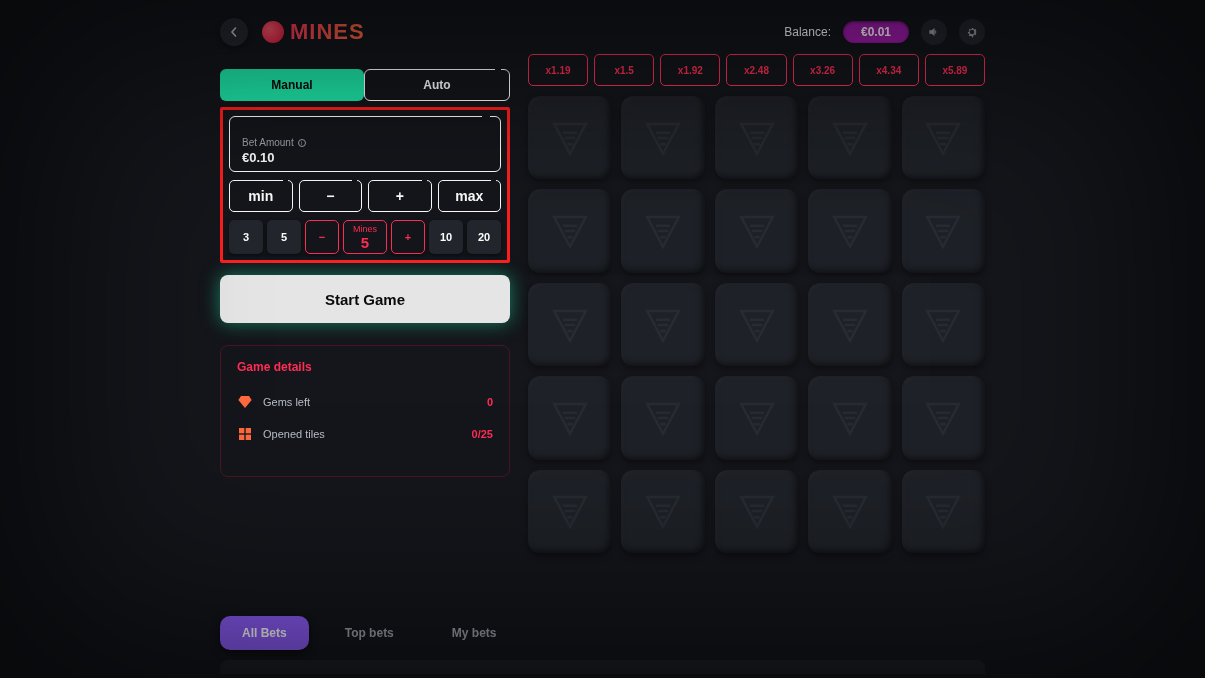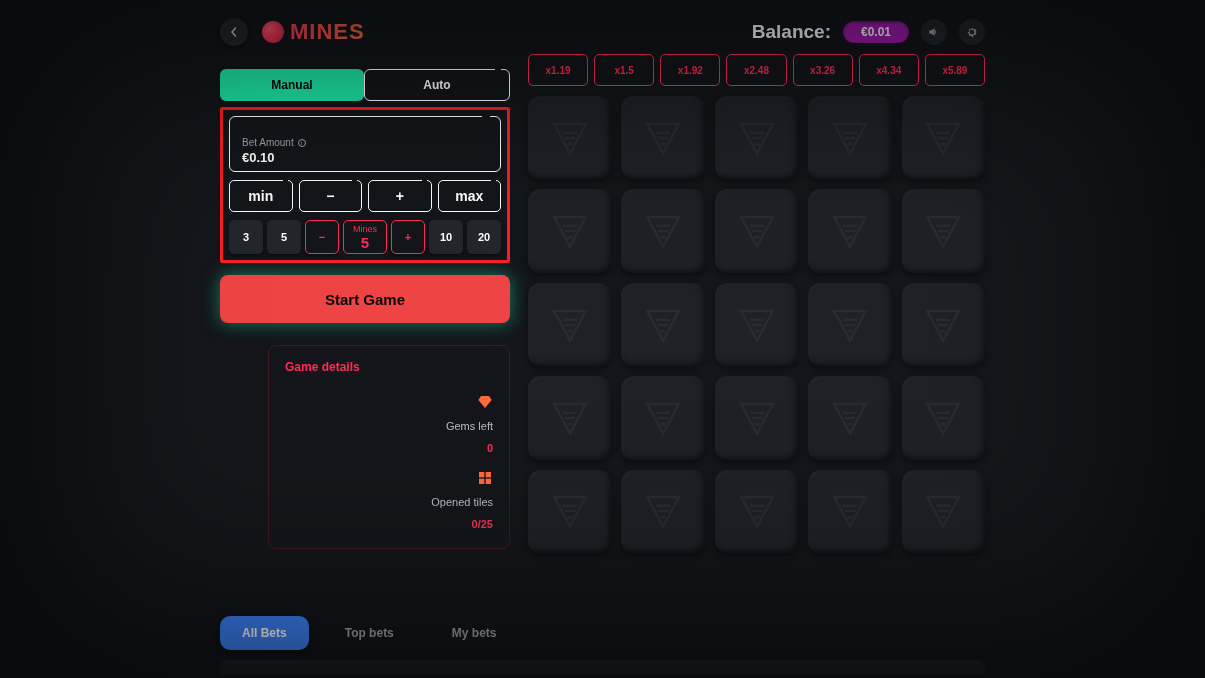--- a/index.html
+++ b/index.html
@@ -5,21 +5,21 @@
 * { margin:0; padding:0; box-sizing:border-box; font-family:Arial,sans-serif; }
 body { background:#14161b; color:#fff; width:1205px; height:678px; overflow:hidden; position:relative; }
 .vignette { position:absolute; inset:0; box-shadow:inset 0 0 180px 60px rgba(0,0,0,.6); pointer-events:none; }
 .header { display:flex; align-items:center; padding:18px 220px 8px 220px; }
 .back-btn { width:28px; height:28px; border-radius:50%; background:#25282f; display:flex; align-items:center; justify-content:center; cursor:pointer; box-shadow:0 2px 6px rgba(0,0,0,.4); }
 .back-btn svg { width:10px; height:10px; }
 .logo { display:flex; align-items:center; margin-left:14px; gap:6px; }
 .logo-icon { width:22px; height:22px; border-radius:50%; background:radial-gradient(circle at 35% 35%,#ff5a6e,#d9133a); }
 .logo-text { font-size:22px; font-weight:800; letter-spacing:1px; background:linear-gradient(90deg,#ff3d5a,#ff6a3d); -webkit-background-clip:text; -webkit-text-fill-color:transparent; }
 .header-right { margin-left:auto; display:flex; align-items:center; gap:12px; }
-.balance-label { font-size:19px; font-weight:700; color:#fff;margin-left:32px; }
+.balance-label { font-size:12px; font-weight:400; color:#fff;margin-left:32px; }
 .balance-pill { background:#a21caf; border-radius:14px; padding:4px 18px; font-size:12px; font-weight:700; box-shadow:inset 0 1px 3px rgba(0,0,0,.5); }
 .icon-btn { width:26px; height:26px; border-radius:50%; background:#23262d; display:flex; align-items:center; justify-content:center; cursor:pointer; }
 .icon-btn svg { width:14px; height:14px; fill:#9ea2ab; }
 .main { display:flex; padding:0 220px; gap:18px; }
 .left-col { width:290px; flex:none; }
 .tabs { display:flex; gap:0; margin-bottom:6px; }
 .tab { flex:1; height:32px; display:flex; align-items:center; justify-content:center; font-size:12px; font-weight:700; cursor:pointer; border-radius:6px;margin-top:15px; }
 .tab.active { background:#1ee8aa; color:#0a0a0a; }
 .tab.inactive { border:1.5px solid #fff; background:transparent; color:#fff; position:relative; }
 .tab.inactive::before { content:''; position:absolute; top:-1px; right:8px; width:6px; height:1.5px; background:#14161b; }
@@ -31,35 +31,35 @@
 .bet-value { font-size:13px; font-weight:700; margin-top:2px; }
 .bet-btns { display:flex; gap:6px; margin-bottom:8px; }
 .bet-btn { flex:1; height:32px; border:1.5px solid #fff; border-radius:5px; background:transparent; color:#fff; font-size:14px; font-weight:700; cursor:pointer; position:relative; }
 .bet-btn::after { content:''; position:absolute; top:-1.5px; right:4px; width:5px; height:1.5px; background:#14161b; }
 .mines-row { display:flex; gap:4px; align-items:stretch; }
 .mine-chip { width:34px; height:34px; background:#23262d; border-radius:5px; display:flex; align-items:center; justify-content:center; font-size:11px; font-weight:700; color:#fff; cursor:pointer; box-shadow:0 2px 4px rgba(0,0,0,.4); }
 .mine-chip.red { border:1px solid #ff2d55; color:#ff2d55; background:transparent; }
 .mine-center { flex:1; border:1px solid #ff2d55; border-radius:5px; display:flex; flex-direction:column; align-items:center; justify-content:center; }
 .mine-center .lbl { font-size:9px; color:#ff2d55; }
 .mine-center .val { font-size:15px; font-weight:800; color:#ff2d55; }
-.start-btn { width:100%; height:48px; margin-top:12px; background:#ef4444; border:none; border-radius:8px; font-size:15px; font-weight:800; color:#0a0a0a; cursor:pointer; box-shadow:0 0 18px rgba(30,232,170,.5); }
-.details { margin-top:22px; border:1px solid #4a1522; border-radius:8px; padding:14px 16px 10px;margin-left:48px; }
+.start-btn { width:100%; height:48px; margin-top:12px; background:#e5e5e5; border:none; border-radius:8px; font-size:15px; font-weight:800; color:#0a0a0a; cursor:pointer; box-shadow:0 0 18px rgba(30,232,170,.5); }
+.details { margin-top:22px; border:1px solid #4a1522; border-radius:8px; padding:14px 16px 26px; }
 .details-title { color:#ff2d55; font-size:12px; font-weight:700; margin-bottom:12px; }
-.detail-row { display:flex; align-items:flex-end; gap:10px; padding:8px 0; font-size:11px; color:#b8bcc5;flex-direction:column; }
+.detail-row { display:flex; align-items:center; gap:10px; padding:8px 0; font-size:11px; color:#b8bcc5; }
 .detail-row .ico { width:16px; height:16px; display:flex; align-items:center; justify-content:center; }
 .detail-row .val { margin-left:auto; color:#ff2d55; font-weight:700; font-size:11px; }
 .right-col { flex:1; }
 .mult-row { display:flex; gap:6px; margin-bottom:10px; }
 .mult-chip { flex:1; height:32px; border:1px solid #ff2d55; border-radius:5px; display:flex; align-items:center; justify-content:center; font-size:10px; font-weight:700; color:#ff2d55; cursor:pointer; }
 .grid { display:grid; grid-template-columns:repeat(5,1fr); gap:10px; }
 .tile { aspect-ratio:1/1; background:#1e2127; border-radius:12px; display:flex; align-items:center; justify-content:center; cursor:pointer; box-shadow:inset 2px 2px 5px rgba(255,255,255,.03), inset -2px -2px 6px rgba(0,0,0,.5), 0 3px 6px rgba(0,0,0,.4); }
 .tile svg { width:42px; height:42px; opacity:.35; }
 .bottom-tabs { position:absolute; left:220px; bottom:28px; display:flex; gap:14px; }
 .btab { padding:10px 22px; border-radius:10px; font-size:12px; font-weight:700; cursor:pointer; color:#9ea2ab; }
-.btab.active { background:#3b82f6; color:#fff; box-shadow:0 3px 8px rgba(0,0,0,.5); }
+.btab.active { background:#8b5cf6; color:#fff; box-shadow:0 3px 8px rgba(0,0,0,.5); }
 .bottom-bar { position:absolute; left:220px; right:220px; bottom:4px; height:14px; background:#1c1f25; border-radius:8px 8px 0 0; }
 </style>
 </head>
 <body>
 
 <div class="header">
   <div class="back-btn">
     <svg viewBox="0 0 10 10">
         <path d="M6.5 1 L3 5 L6.5 9" stroke="#bfc3cb" stroke-width="1.6" fill="none" stroke-linecap="round"></path>
       </svg>

